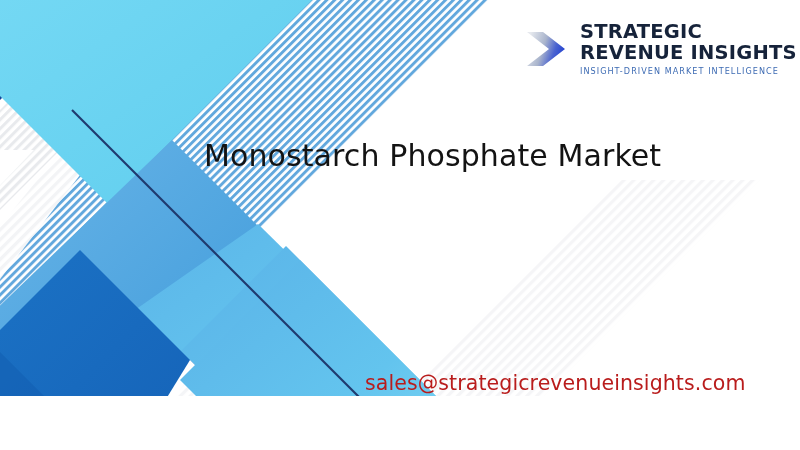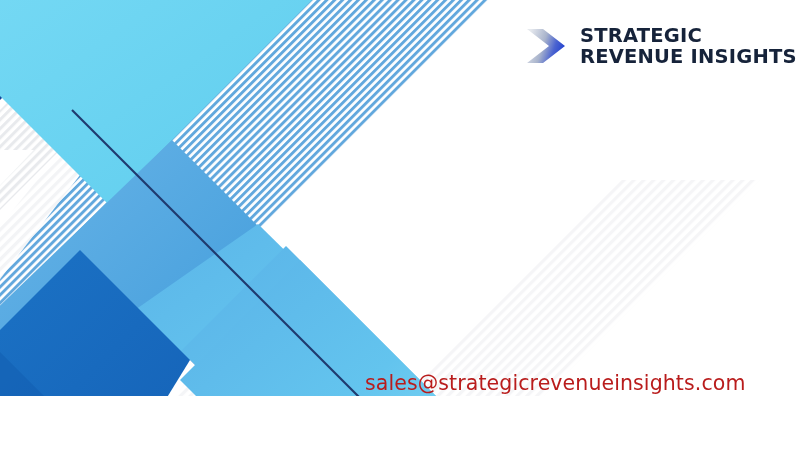--- a/index.html
+++ b/index.html
@@ -189,19 +189,21 @@
           <stop offset="42%" stop-color="#a9b4cc"></stop>
           <stop offset="72%" stop-color="#4a63d0"></stop>
           <stop offset="100%" stop-color="#1f3fd0"></stop>
         </linearGradient>
       </defs>
       <path d="M4 7 L20 7 L42 24 L20 41 L4 41 L26 24 Z" fill="url(#chevGrad)"></path>
     </svg>
     <div id="logo-text">
       <div class="logo-line" id="logo-line1">STRATEGIC</div>
       <div class="logo-line" id="logo-line2">REVENUE INSIGHTS</div>
+      <div id="logo-tagline">INSIGHT-DRIVEN MARKET INTELLIGENCE</div>
     </div>
   </div>
 
+  <h1 id="report-title">Monostarch Phosphate Market</h1>
 
   <div id="contact-email">sales@strategicrevenueinsights.com</div>
 
 </div>
 
 </body></html>

